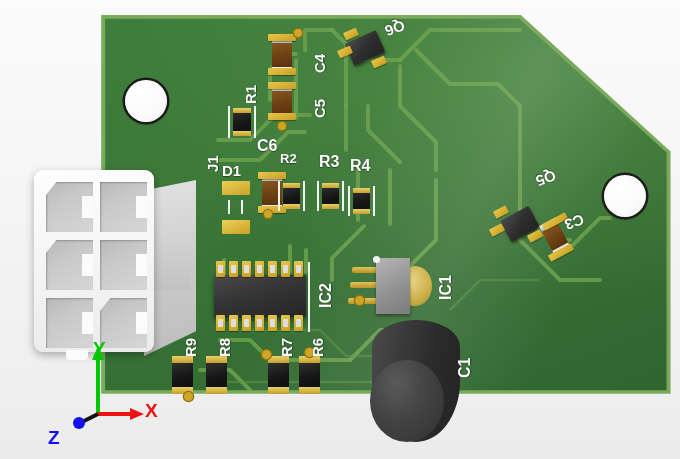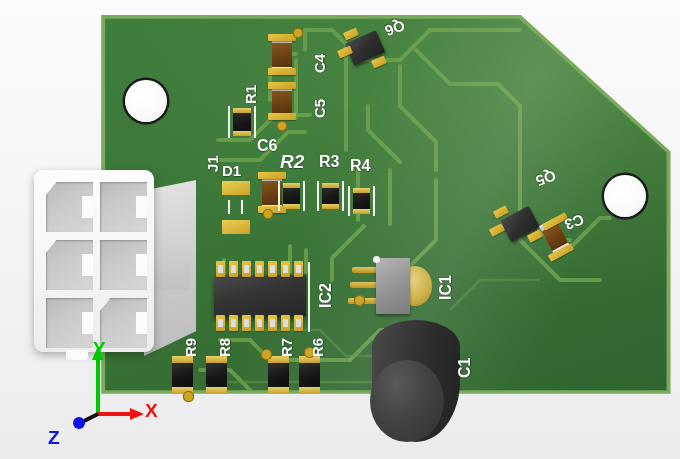--- a/index.html
+++ b/index.html
@@ -212,21 +212,21 @@
   <div class="via" style="left:264px;top:210px;width:8px;height:8px;"></div>
   <div class="lbl" style="left:257px;top:138px;font-size:16px;">C6</div>
 
   <div class="res cmp" style="left:283px;top:183px;width:17px;height:26px;">
     <div class="body"></div>
     <div class="t" style="left:0;right:0;top:0;height:5px;"></div>
     <div class="t" style="left:0;right:0;bottom:0;height:5px;"></div>
   </div>
   <div class="silk" style="left:278px;top:181px;width:2px;height:30px;"></div>
   <div class="silk" style="left:303px;top:181px;width:2px;height:30px;"></div>
-  <div class="lbl" style="left:280px;top:152px;font-size:19px;font-style:italic;">R2</div>
+  <div class="lbl" style="left:280px;top:152px;font-size:13px;">R2</div>
 
   <div class="res cmp" style="left:322px;top:183px;width:17px;height:26px;">
     <div class="body"></div>
     <div class="t" style="left:0;right:0;top:0;height:5px;"></div>
     <div class="t" style="left:0;right:0;bottom:0;height:5px;"></div>
   </div>
   <div class="silk" style="left:317px;top:181px;width:2px;height:30px;"></div>
   <div class="silk" style="left:342px;top:181px;width:2px;height:30px;"></div>
   <div class="lbl" style="left:319px;top:154px;font-size:16px;">R3</div>
 

